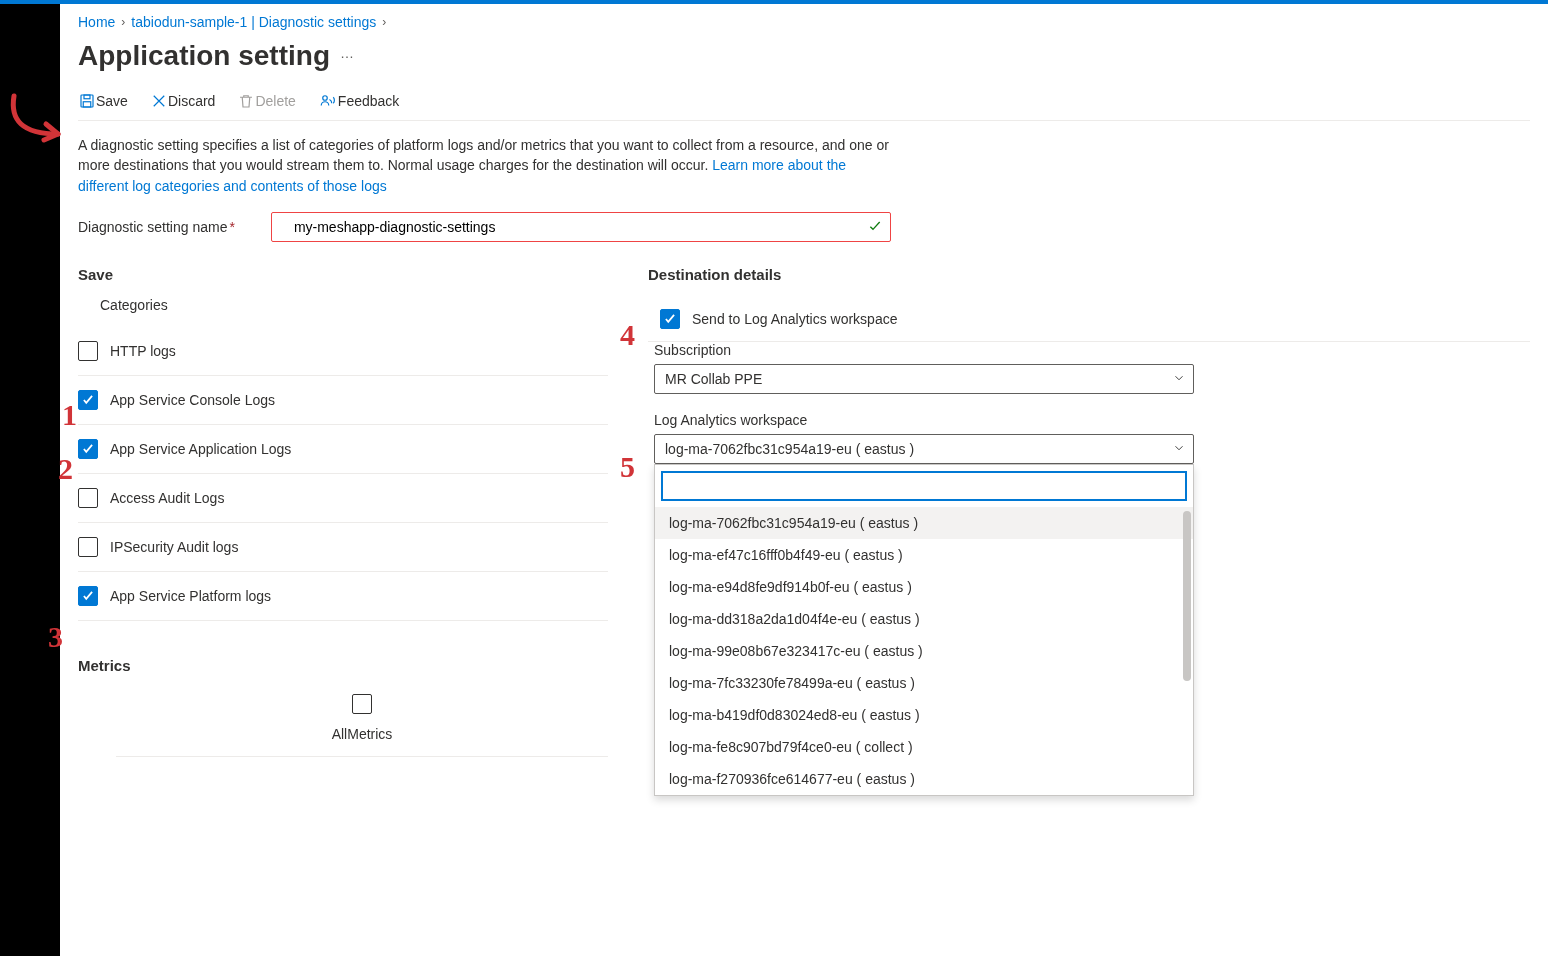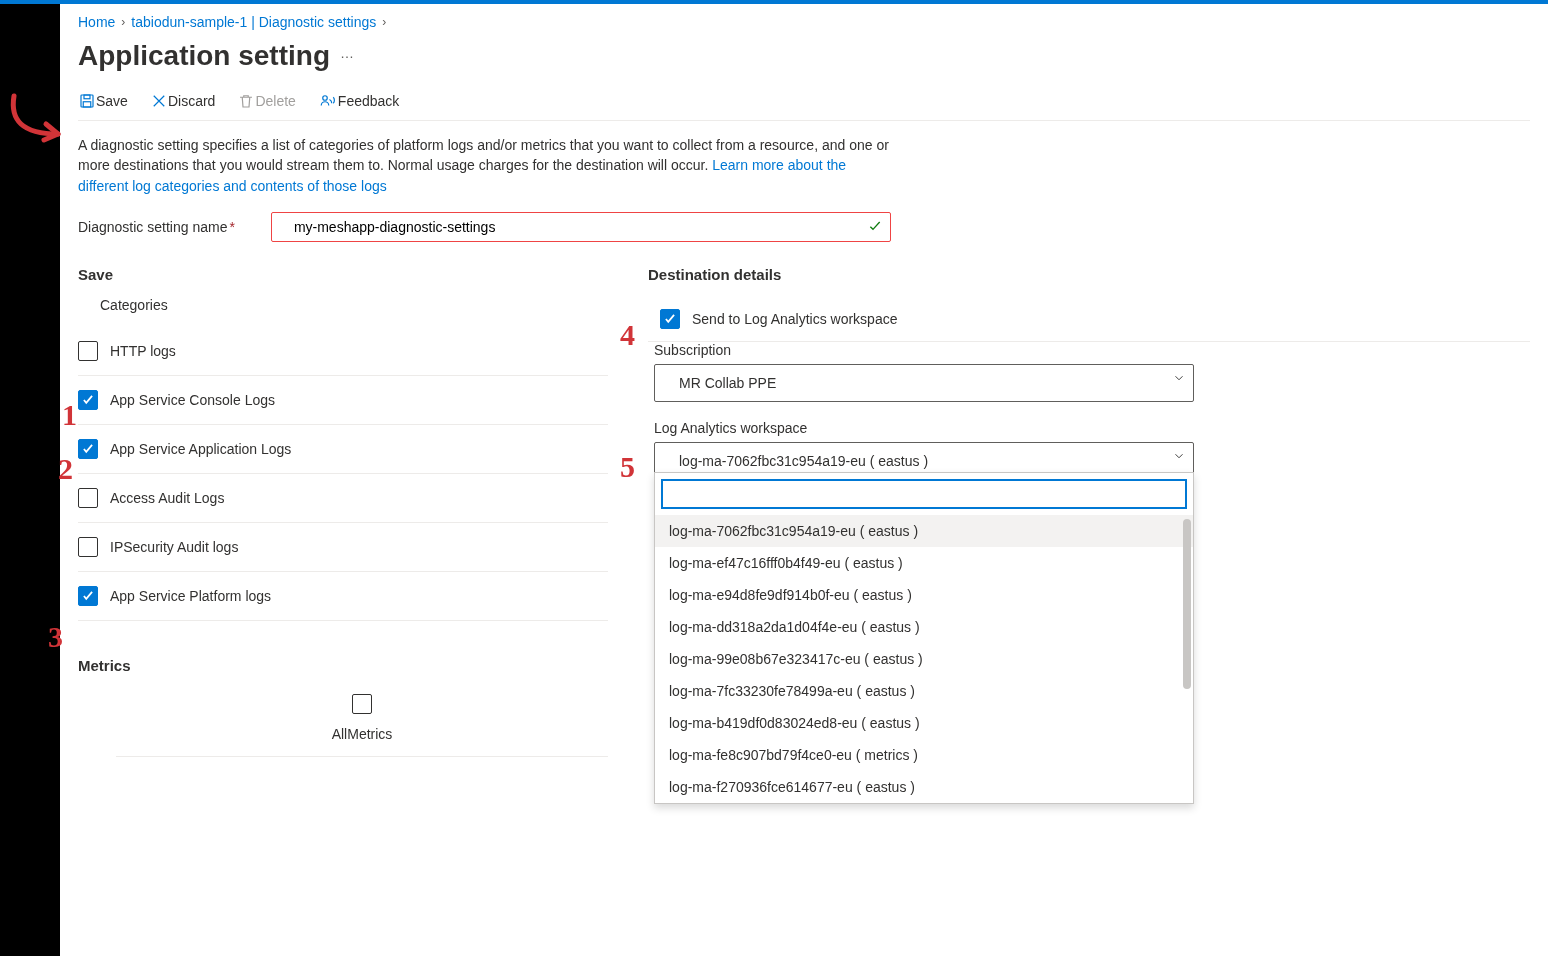--- a/index.html
+++ b/index.html
@@ -74,22 +74,22 @@
   .chk svg { display:none; }
 
   .metrics-head { font-weight:600; font-size:15px; margin:36px 0 6px 0;}
 
   
   .dest-check-row { display:flex; align-items:center; gap:12px; padding:12px 12px; border-bottom:1px solid #edebe9;}
   .dest-indent { padding-left:6px; }
   .form-label { font-size:14px; margin-bottom:6px;}
   .select-wrap { position:relative; width:540px; margin-bottom:18px;}
   .select-box {
-    width:100%; height:38px; border:1px solid #605e5c; border-radius:2px;
-    padding:4px 28px 4px 24px; background:#fff; display:flex; align-items:center;
+    width:100%; height:30px; border:1px solid #605e5c; border-radius:2px;
+    padding:4px 28px 4px 10px; background:#fff; display:flex; align-items:center;
     cursor:pointer;
   }
   .select-wrap .chev-down { position:absolute; right:8px; top:7px; pointer-events:none;}
   .dropdown-panel {
     position:absolute; left:0; top:30px; width:100%;
     border:1px solid #c8c6c4; background:#fff; z-index:10;
     box-shadow:0 4px 8px rgba(0,0,0,.15);
   }
   .dd-search {
     margin:6px; width:calc(100% - 12px); height:30px;
@@ -266,21 +266,21 @@
             <input class="dd-search" value="" style="">
             <div class="dd-list" id="dd-list">
               <div class="dd-scroll"></div>
             <div class="dd-item selected">log-ma-7062fbc31c954a19-eu ( eastus )</div>
                 <div class="dd-item">log-ma-ef47c16fff0b4f49-eu ( eastus )</div>
                 <div class="dd-item">log-ma-e94d8fe9df914b0f-eu ( eastus )</div>
                 <div class="dd-item">log-ma-dd318a2da1d04f4e-eu ( eastus )</div>
                 <div class="dd-item">log-ma-99e08b67e323417c-eu ( eastus )</div>
                 <div class="dd-item">log-ma-7fc33230fe78499a-eu ( eastus )</div>
                 <div class="dd-item">log-ma-b419df0d83024ed8-eu ( eastus )</div>
-                <div class="dd-item">log-ma-fe8c907bd79f4ce0-eu ( metrics )</div>
+                <div class="dd-item">log-ma-fe8c907bd79f4ce0-eu ( collect )</div>
                 <div class="dd-item">log-ma-f270936fce614677-eu ( eastus )</div>
               </div>
           </div>
         </div>
       </div>
     </div>
 
   </div>
 </div>
 

